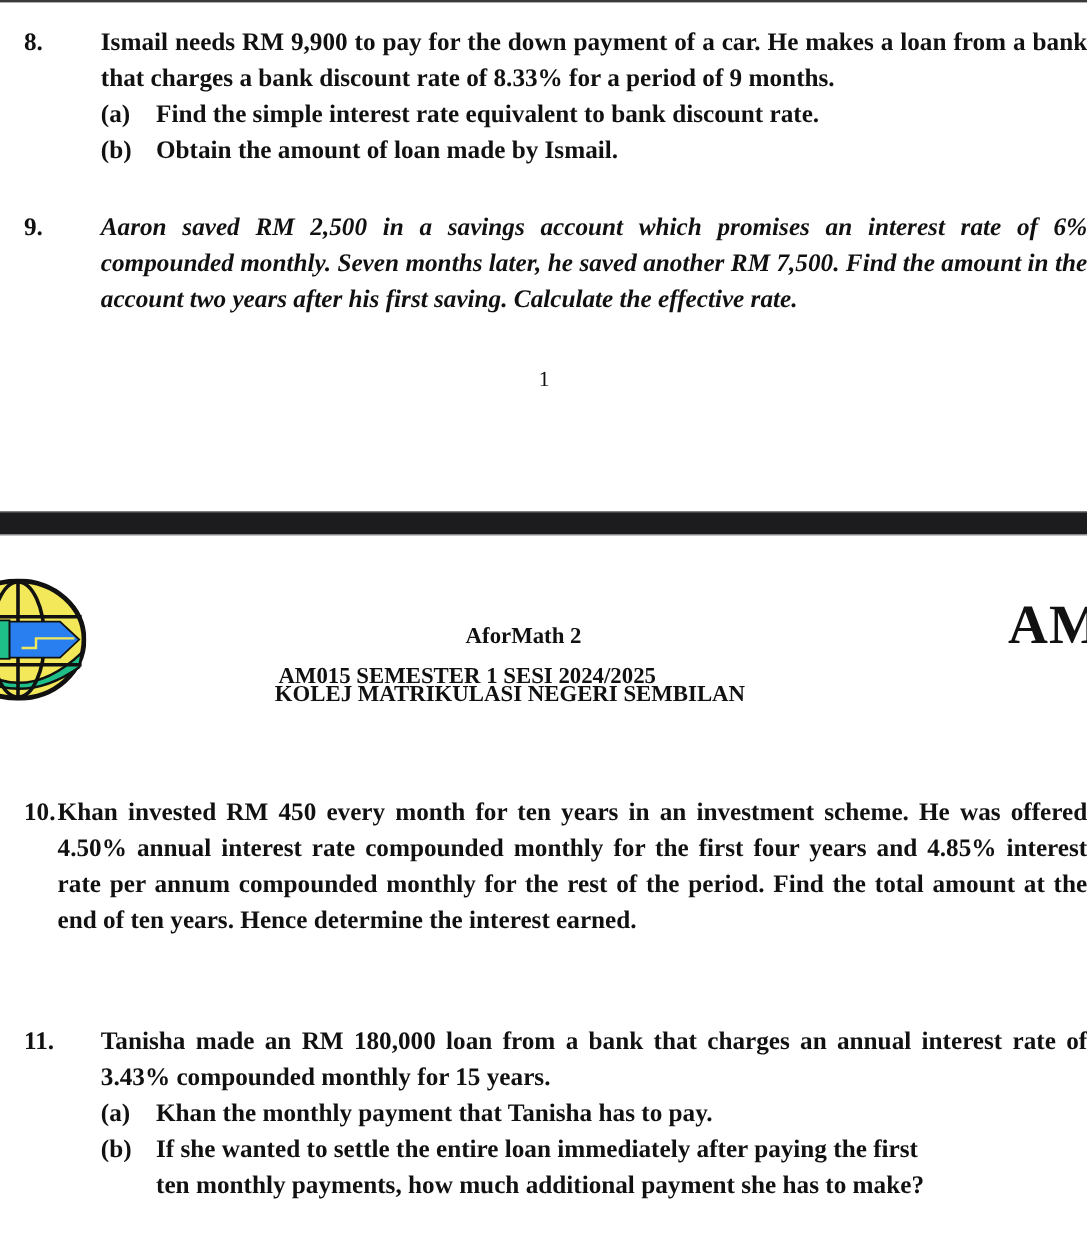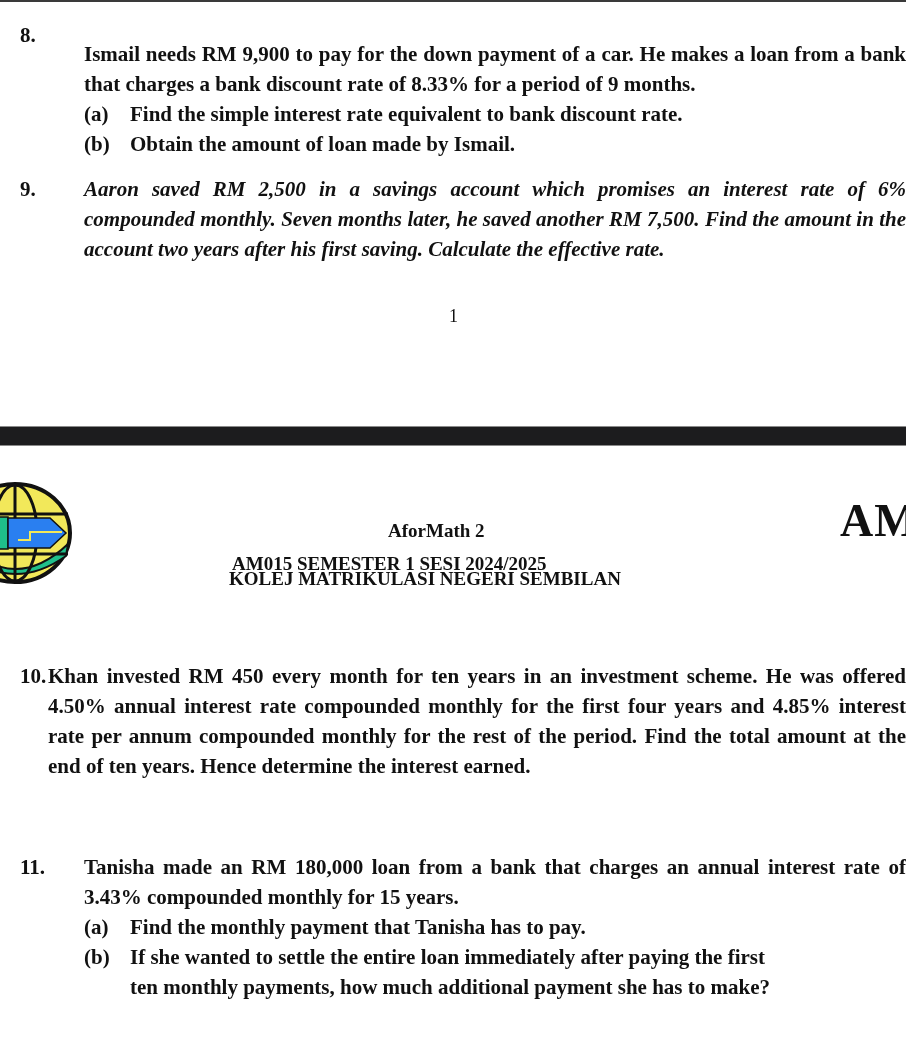--- a/index.html
+++ b/index.html
@@ -21,21 +21,21 @@
     .am-logo { position: absolute; left: 840px; top: 494px; font-size: 46px; font-weight: bold; white-space: nowrap; letter-spacing: 1px; }
     .logo { position: absolute; left: -42px; top: 482px; width: 114px; height: 102px; }
   </style>
 </head>
 <body>
 
 <div class="top-edge"></div>
 
 <div class="q" style="left:20px; top:20px; width:886px;">
   <span class="qnum">8.</span>
-  <div style="margin-left:64px;margin-top:19px;">
+  <div style="margin-left:64px;">
     <div class="qtext">Ismail needs RM 9,900 to pay for the down payment of a car. He makes a loan from a bank that charges a bank discount rate of 8.33% for a period of 9 months.</div>
     <div class="sub">
       <span class="lbl">(a)</span>
       <span class="txt">Find the simple interest rate equivalent to bank discount rate.</span>
     </div>
     <div class="sub">
       <span class="lbl">(b)</span>
       <span class="txt">Obtain the amount of loan made by Ismail.</span>
     </div>
   </div>
@@ -75,20 +75,20 @@
     <div class="qtext">Khan invested RM 450 every month for ten years in an investment scheme. He was offered 4.50% annual interest rate compounded monthly for the first four years and 4.85% interest rate per annum compounded monthly for the rest of the period. Find the total amount at the end of ten years. Hence determine the interest earned.</div>
   </div>
 </div>
 
 <div class="q" style="left:20px; top:852px; width:886px;">
   <span class="qnum">11.</span>
   <div style="margin-left:64px;">
     <div class="qtext">Tanisha made an RM 180,000 loan from a bank that charges an annual interest rate of 3.43% compounded monthly for 15 years.</div>
     <div class="sub">
       <span class="lbl">(a)</span>
-      <span class="txt">Find the monthly payment that Tanisha has to pay.</span>
+      <span class="txt">Khan the monthly payment that Tanisha has to pay.</span>
     </div>
     <div class="sub" style="width:700px;">
       <span class="lbl">(b)</span>
       <span class="txt">If she wanted to settle the entire loan immediately after paying the first ten monthly payments, how much additional payment she has to make?</span>
     </div>
   </div>
 </div>
 
 </body></html>

